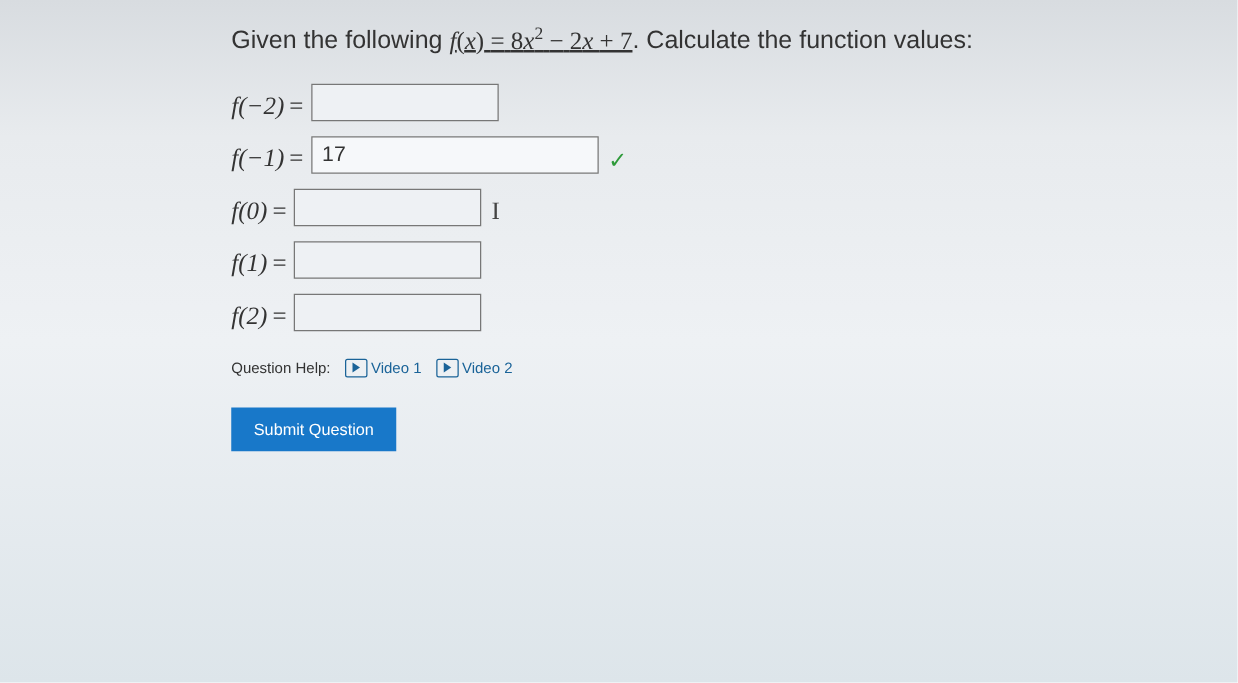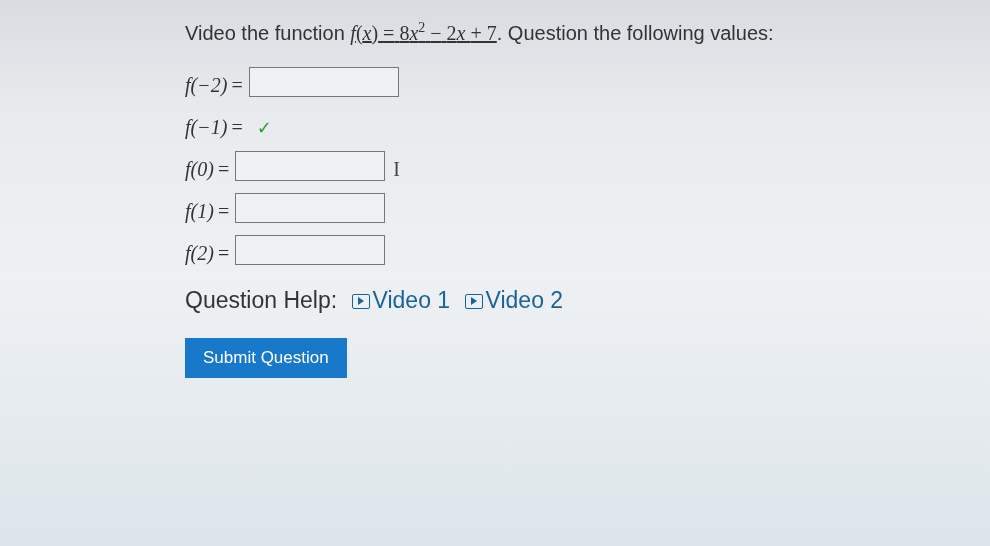--- a/index.html
+++ b/index.html
@@ -73,21 +73,21 @@
       font-style: normal;
     }
     .cursor {
       margin-left: 8px;
       font-style: normal;
       font-family: 'Times New Roman', Times, serif;
       color: #444;
       font-size: 20px;
     }
     .help-row {
-      font-size: 23px;
+      font-size: 12px;
       color: #333;
       margin-top: 22px;
     }
     .help-label {
       font-weight: normal;
     }
     .video-link {
       color: #1a6398;
       cursor: pointer;
       margin-left: 8px;
@@ -112,43 +112,44 @@
       border-left: 6px solid #1a6398;
       border-top: 4.5px solid transparent;
       border-bottom: 4.5px solid transparent;
     }
     .submit-btn {
       margin-top: 24px;
       background: #1878c9;
       color: #fff;
       border: none;
       padding: 10px 18px;
-      font-size: 17px;
+      font-size: 13px;
       cursor: pointer;
     }
   </style>
 </head>
 <body>
 
 <div class="content">
 
   <div class="prompt">
-    <span>Video the function </span>
-    <span class="math">f<span class="nonital">(</span>x<span class="nonital">)</span> <span class="nonital">=</span> <span class="nonital">8</span>x<span class="sup">2</span> <span class="nonital">−</span> <span class="nonital">2</span>x <span class="nonital">+ 7</span></span><span>. Question the following values:</span>
+    <span>Given the following </span>
+    <span class="math">f<span class="nonital">(</span>x<span class="nonital">)</span> <span class="nonital">=</span> <span class="nonital">8</span>x<span class="sup">2</span> <span class="nonital">−</span> <span class="nonital">2</span>x <span class="nonital">+ 7</span></span><span>. Calculate the function values:</span>
   </div>
 
   <div class="row">
     <span class="label">f<span class="nonital">(</span><span class="nonital">−2</span><span class="nonital">)</span></span>
     <span class="eq">=</span>
     <input class="input-box small empty" value="" style="">
   </div>
 
   <div class="row">
     <span class="label">f<span class="nonital">(</span><span class="nonital">−1</span><span class="nonital">)</span></span>
     <span class="eq">=</span>
+    <input class="input-box large" value="17" style="">
     <span class="checkmark">✓</span>
   </div>
 
   <div class="row">
     <span class="label">f<span class="nonital">(</span><span class="nonital">0</span><span class="nonital">)</span></span>
     <span class="eq">=</span>
     <input class="input-box small empty" value="" style="">
     <span class="cursor">I</span>
   </div>
 

